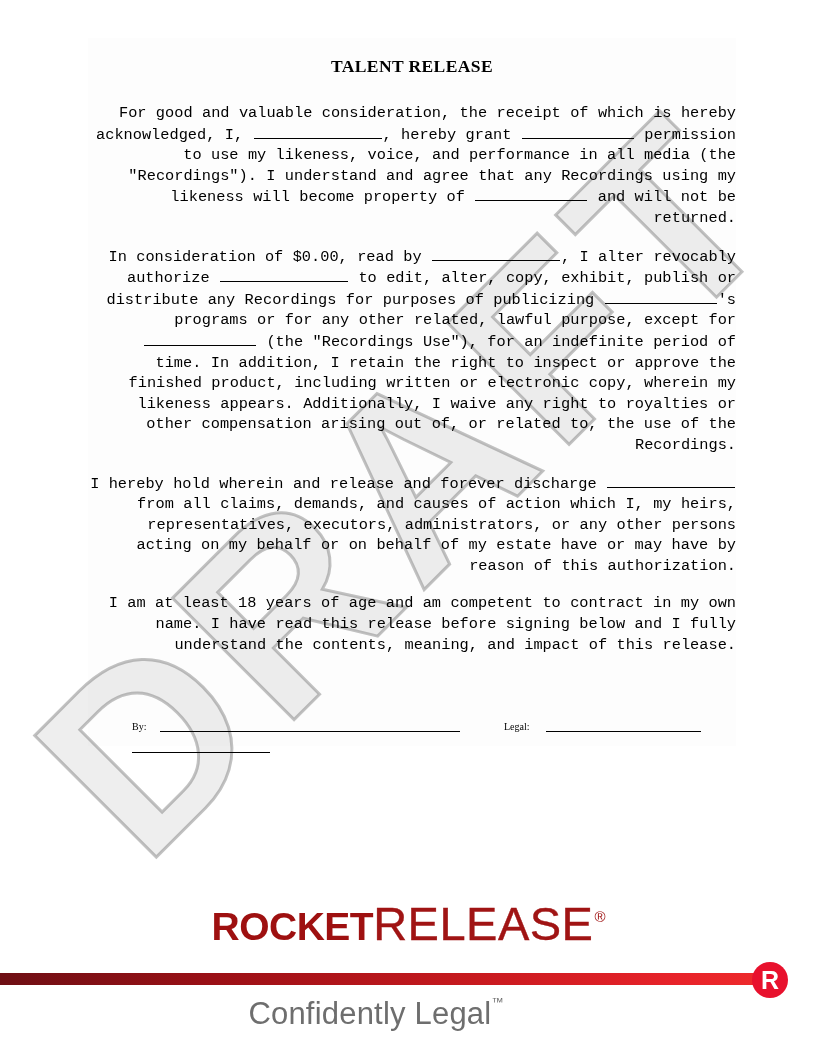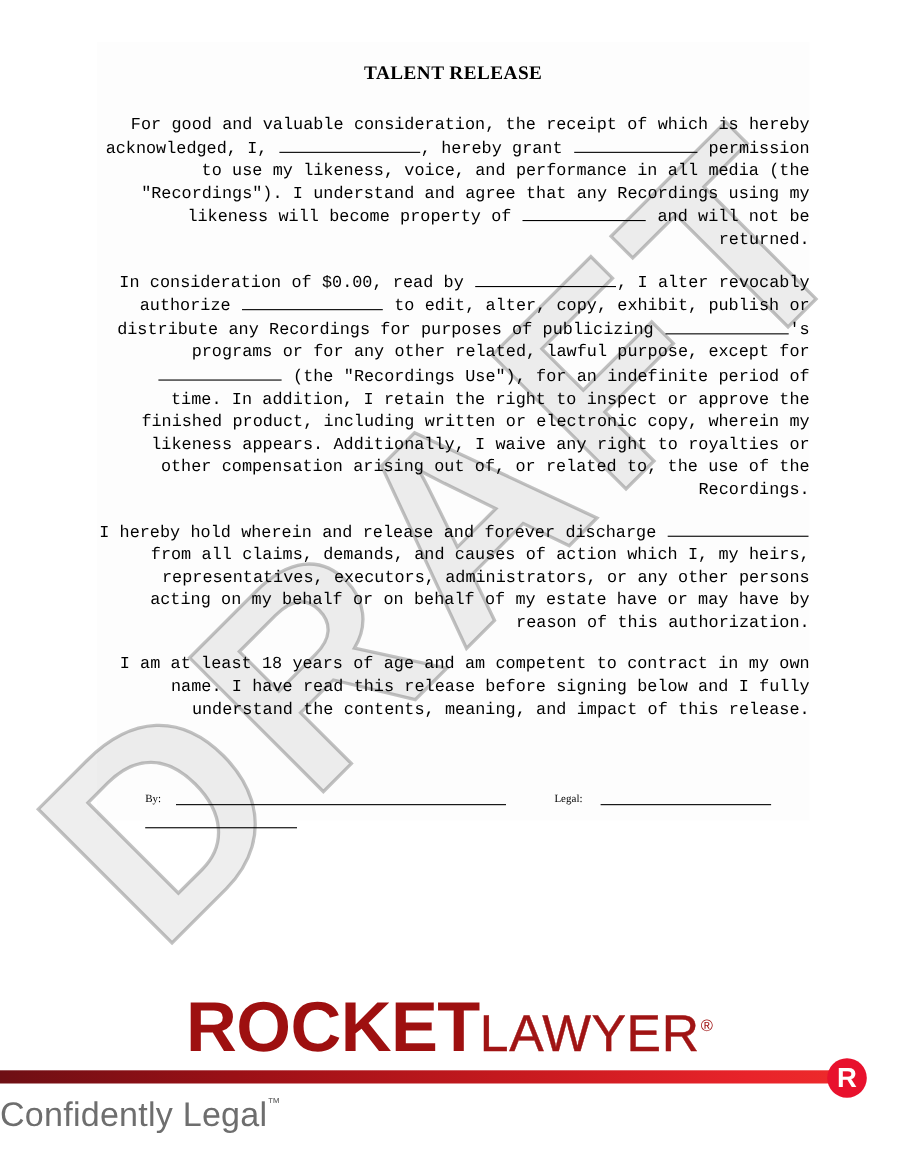--- a/index.html
+++ b/index.html
@@ -126,21 +126,21 @@
   }
   #logo-row {
     position: absolute;
     left: 0; top: 0;
     width: 816px;
     text-align: center;
     font-family: "Liberation Sans", "DejaVu Sans", sans-serif;
     white-space: nowrap;
   }
   #logo-rocket {
-    font-size: 64px;
+    font-size: 39px;
     font-weight: 700;
     letter-spacing: -0.5px;
     color: #9e1010;
   }
   #logo-lawyer {
     font-size: 47px;
     font-weight: 300;
     letter-spacing: 0.5px;
     color: #a01414;
     -webkit-text-stroke: 0.4px #a01414;
@@ -182,21 +182,21 @@
     font-weight: 700;
     font-size: 25px;
     line-height: 36px;
     text-align: center;
   }
   #tagline {
     position: absolute;
     left: 0;
     top: 100px;
     width: 752px;
-    text-align: left;
+    text-align: center;
     font-family: "Liberation Sans", "DejaVu Sans", sans-serif;
     font-size: 31px;
     font-weight: 400;
     color: #6e6e6e;
     letter-spacing: 0.2px;
     white-space: nowrap;
   }
   #tagline-tm {
     font-size: 12px;
     vertical-align: super;
@@ -251,21 +251,21 @@
     <span id="by-line2"></span>
     <span id="date-label">Legal:</span>
     <span id="date-line"></span>
   </div>
 
 </div>
 
 <div id="footer">
 
   <div id="logo-row">
-    <span id="logo-rocket">ROCKET</span><span id="logo-lawyer">LAWYER</span><span id="logo-reg">®</span>
+    <span id="logo-rocket">ROCKET</span><span id="logo-lawyer">RELEASE</span><span id="logo-reg">®</span>
   </div>
 
   <div id="rule-wrap">
     <div id="rule-bar"></div>
     <div id="rule-badge">R</div>
   </div>
 
   <div id="tagline"><span>Confidently Legal</span><span id="tagline-tm">™</span></div>
 
 </div>

